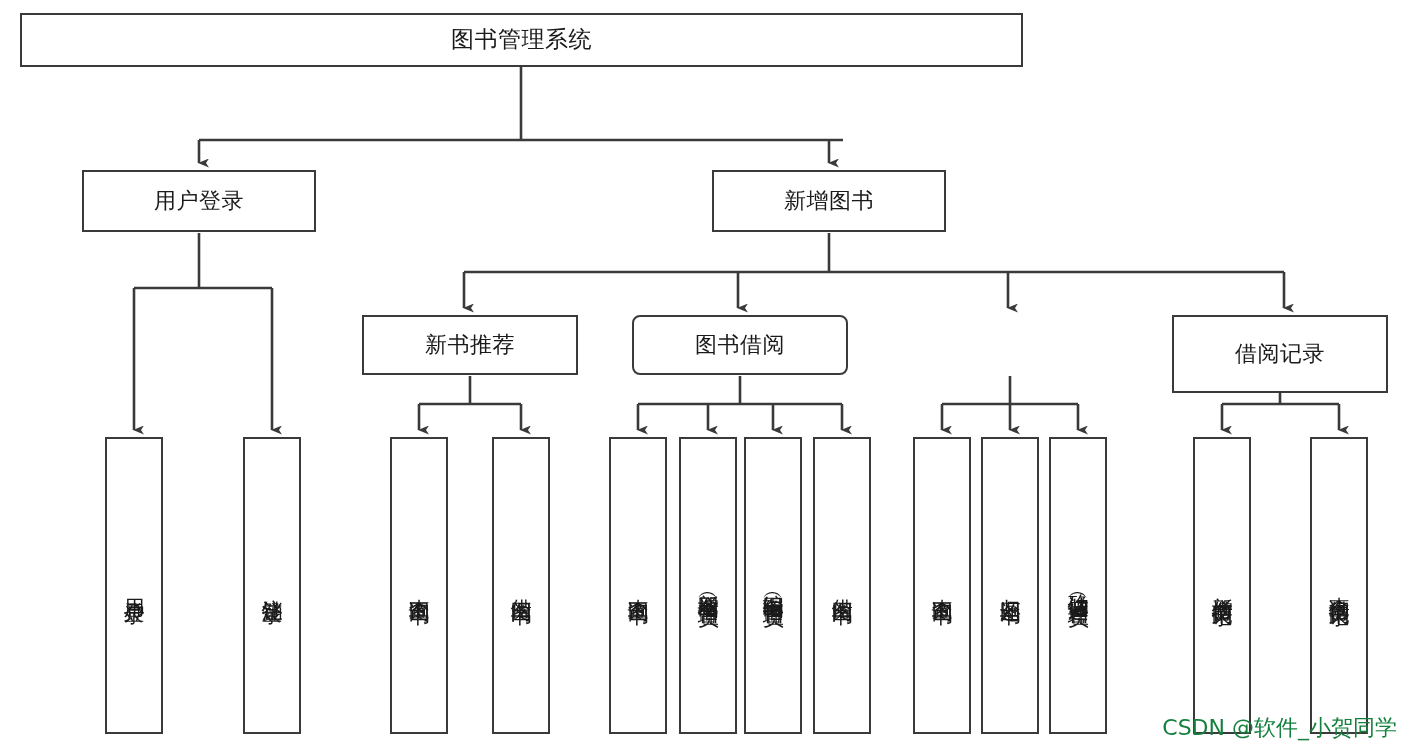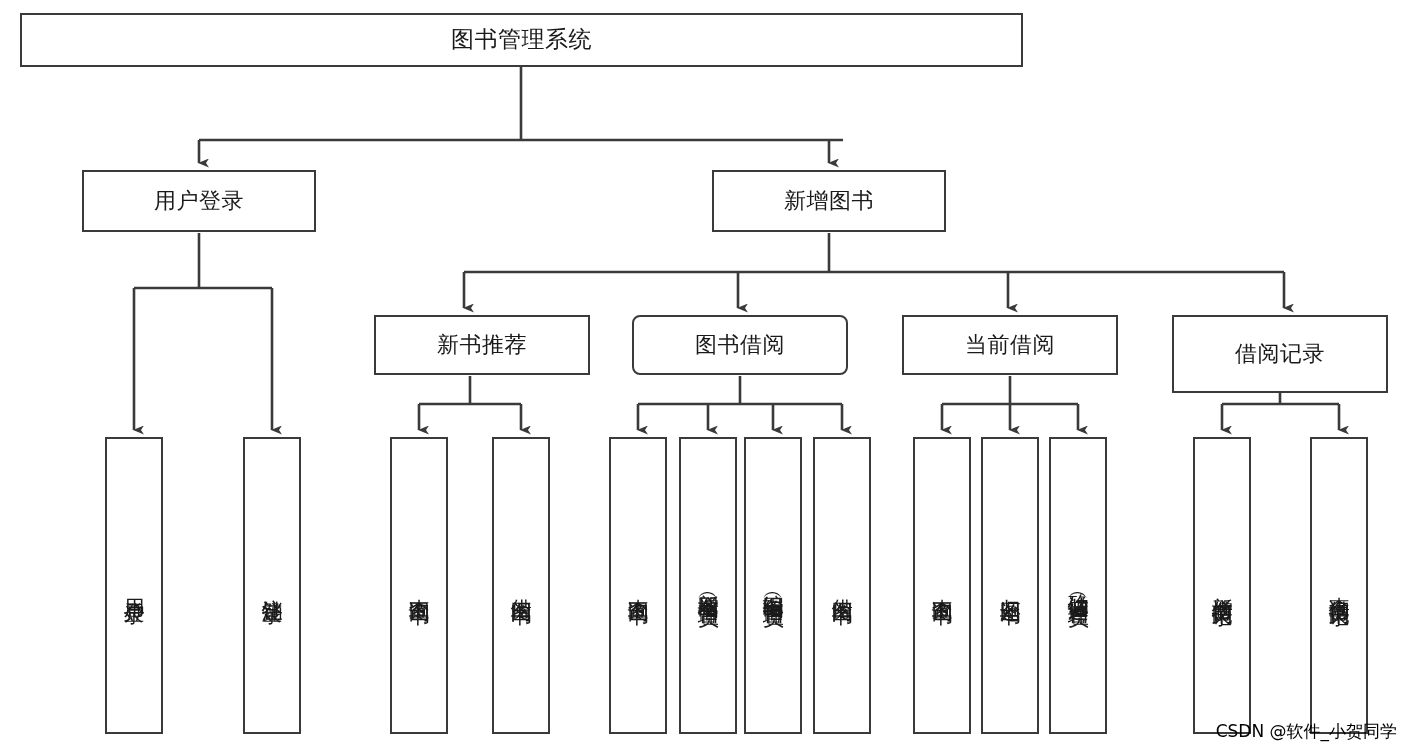--- a/index.html
+++ b/index.html
@@ -62,22 +62,22 @@
     text-orientation: upright;
     font-size: 21px;
     line-height: 1.35;
     letter-spacing: 2px;
     max-height: 100%;
   }
   #watermark {
     position: absolute;
     right: 8px;
     bottom: 4px;
-    font-size: 17px;
-    color: #000000;
+    font-size: 22px;
+    color: #15803d;
     z-index: 5;
     white-space: nowrap;
     user-select: none;
   }
 </style>
 </head>
 <body>
 
 <div id="diagram-root">
 
@@ -135,29 +135,26 @@
     <span class="node-label">图书管理系统</span>
   </div>
 
   <div class="node horiz" style="left:82px; top:170px; width:234px; height:62px;">
     <span class="node-label">用户登录</span>
   </div>
   <div class="node horiz" style="left:712px; top:170px; width:234px; height:62px;">
     <span class="node-label">新增图书</span>
   </div>
 
-  <div class="node horiz" style="left:362px; top:315px; width:216px; height:60px;margin-left:12px;">
+  <div class="node horiz" style="left:362px; top:315px; width:216px; height:60px;">
     <span class="node-label">新书推荐</span>
   </div>
   <div class="node horiz" style="left:632px; top:315px; width:216px; height:60px;border-radius:8px;">
     <span class="node-label">图书借阅</span>
   </div>
-  <div class="node horiz" style="left:902px; top:315px; width:216px; height:60px;">
-    <span class="node-label">当前借阅</span>
-  </div>
   <div class="node horiz" style="left:1172px; top:315px; width:216px; height:78px;">
     <span class="node-label">借阅记录</span>
   </div>
 
   <div class="node vert" style="left:105px; top:437px; width:58px; height:297px;">
     <span class="node-label">用户登录</span>
   </div>
   <div class="node vert" style="left:243px; top:437px; width:58px; height:297px;">
     <span class="node-label">注销登录</span>
   </div>

